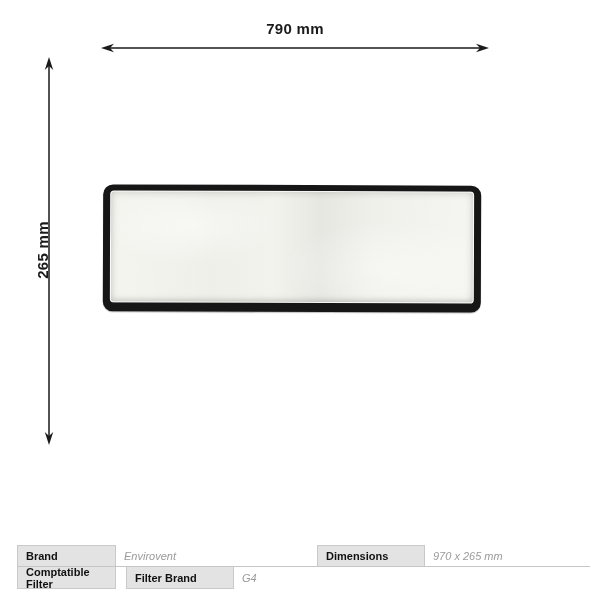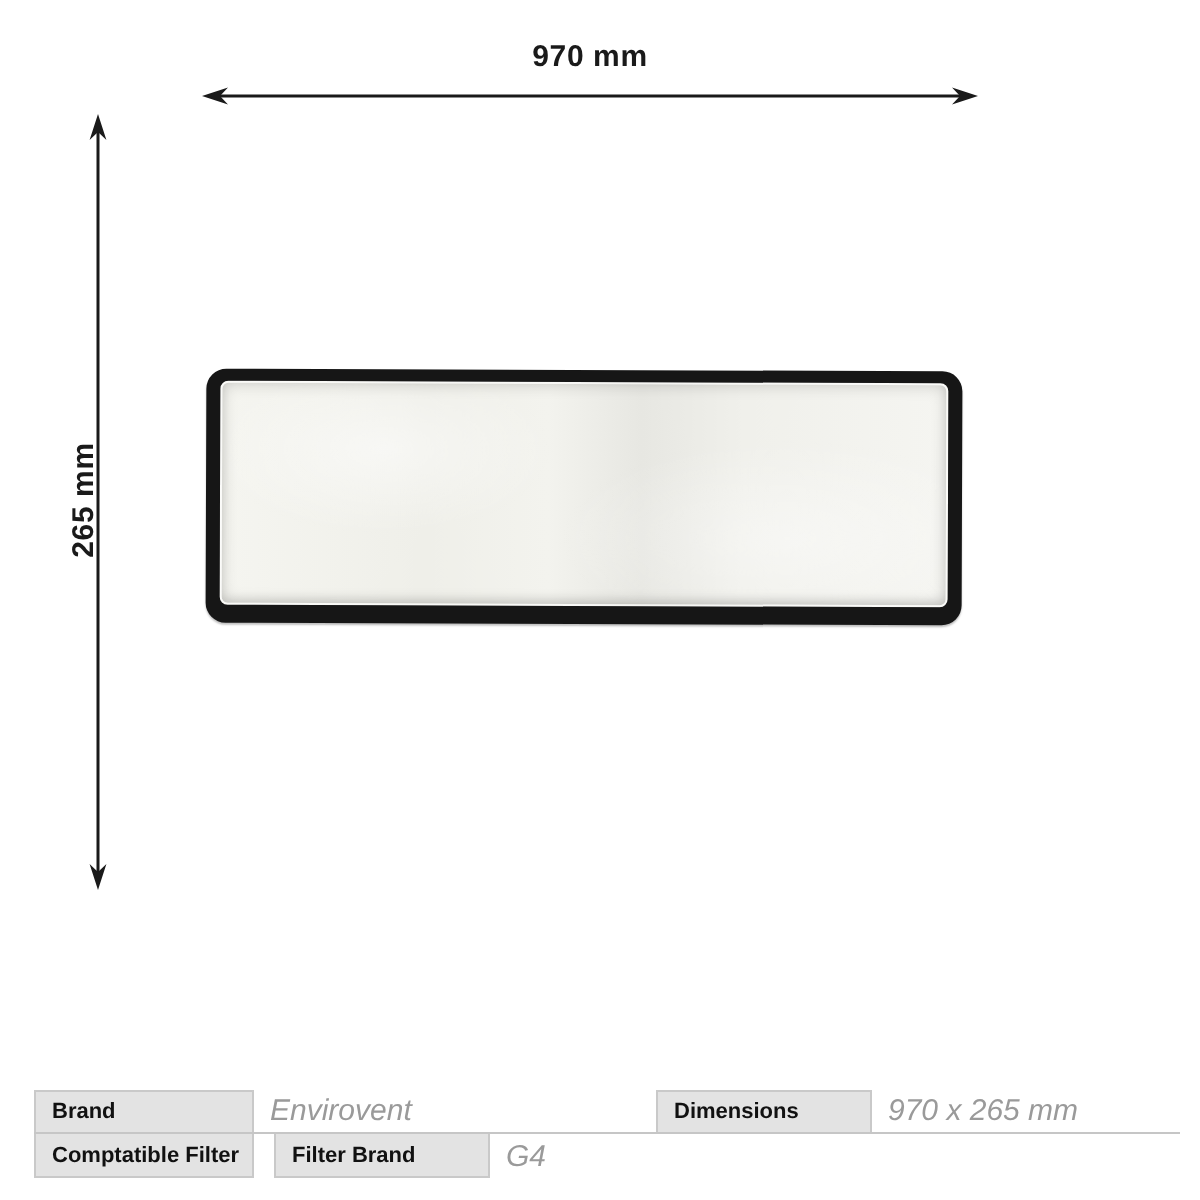--- a/index.html
+++ b/index.html
@@ -86,41 +86,41 @@
     border:1px solid var(--cell-border);
     font-weight:bold;
     color:#111;
     padding-left:8px;
   }
   .r1 .cell.lbl{border-bottom:none;}
   .r2 .cell.lbl{border-top:none;}
   .cell.val{
     font-style:italic;
     color:var(--value-text);
-    font-size:15px;
+    font-size:11px;
     padding-left:8px;
     background:#ffffff;
   }
-  .lbl.w-left{width:110px;}
+  .lbl.w-left{width:99px;}
   .val.w-left{width:191px;}
   .table-gap{width:10px;}
   .lbl.w-right{width:108px;}
   .val.w-right{flex:1;}
   .row-separator{
     height:1px;
     width:573px;
     background:var(--separator);
   }
 </style>
 </head>
 <body>
 
 <div class="canvas">
 
-  <div class="dim-label top">970 mm</div>
+  <div class="dim-label top">790 mm</div>
 
   <svg class="dim-arrow h" width="390" height="12" viewBox="0 0 390 12">
     <line x1="10" y1="6" x2="380" y2="6"></line>
     <polygon points="1,6 14,1.8 10,6 14,10.2"></polygon>
     <polygon points="389,6 376,1.8 380,6 376,10.2"></polygon>
   </svg>
 
   <div class="dim-label left">265 mm</div>
 
   <svg class="dim-arrow v" width="12" height="390" viewBox="0 0 12 390">

